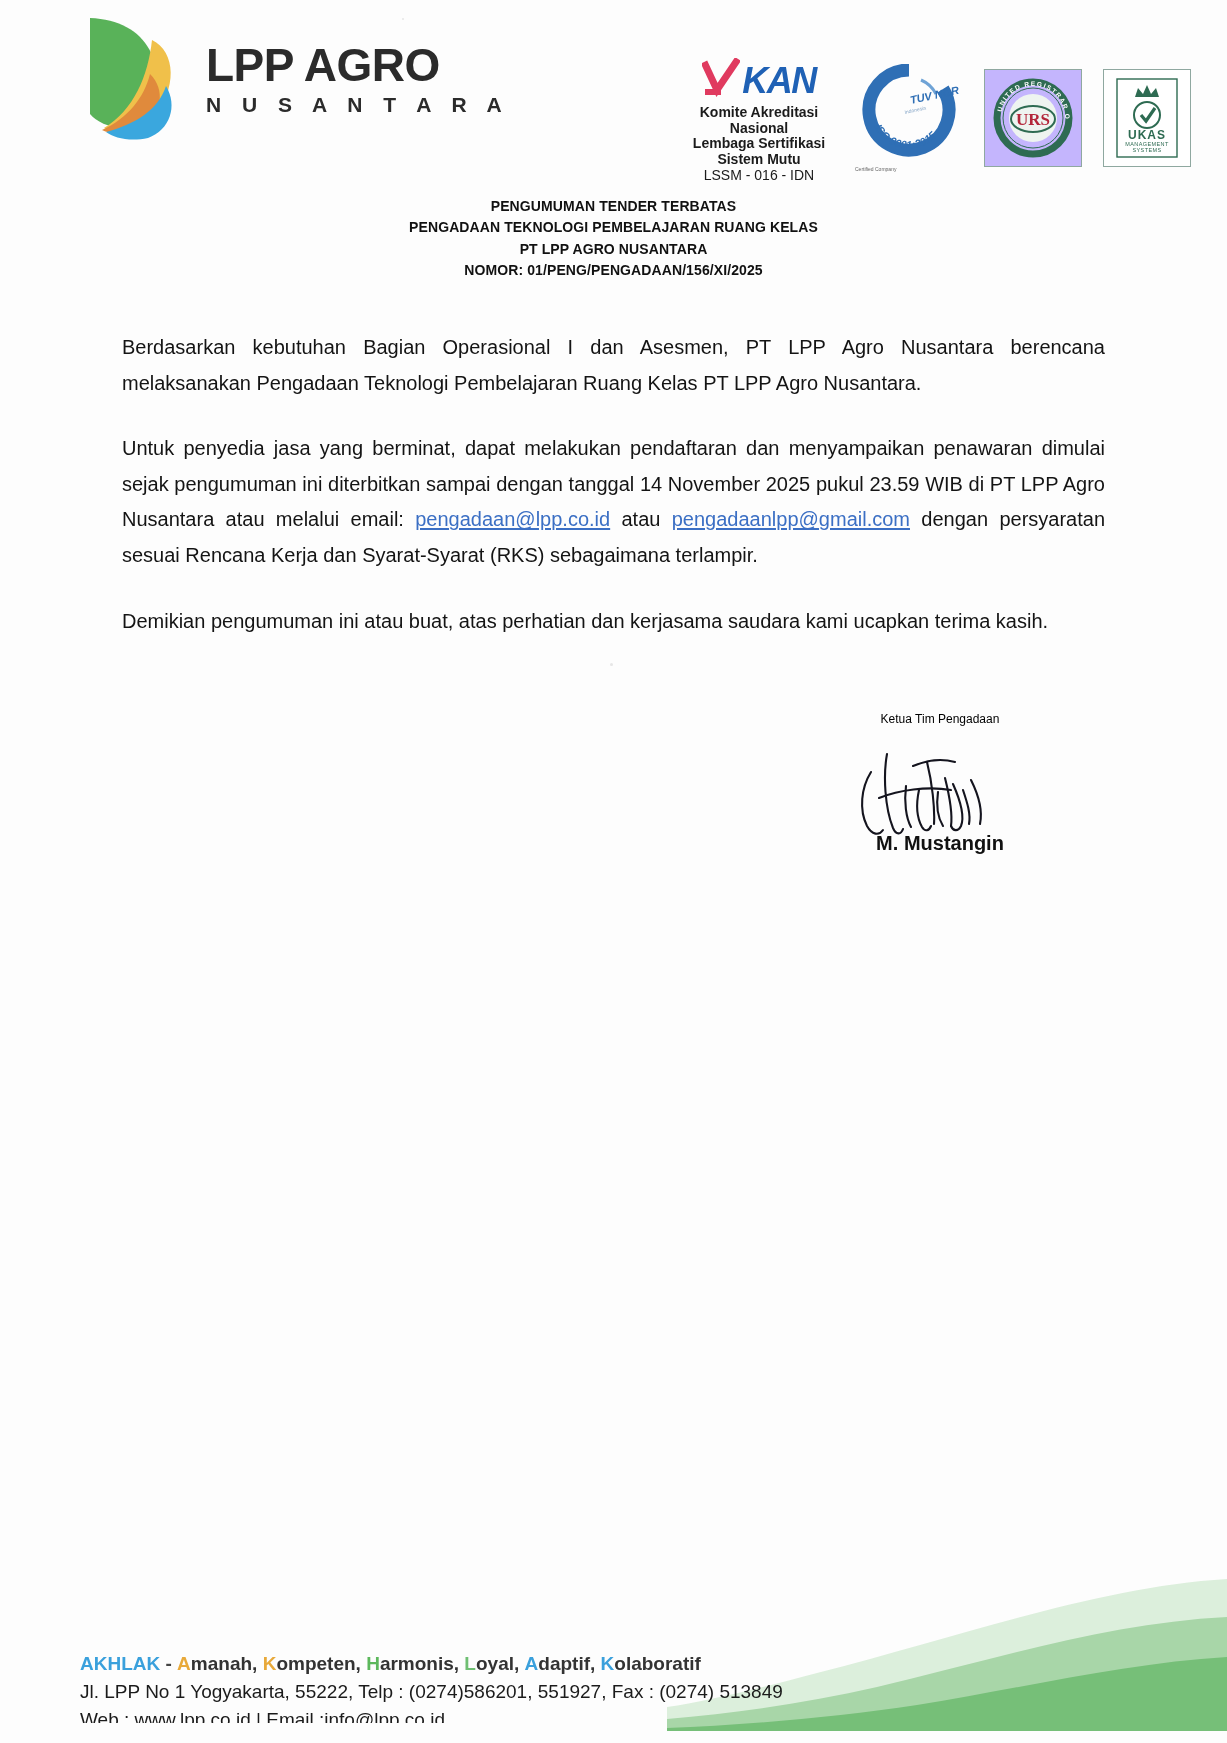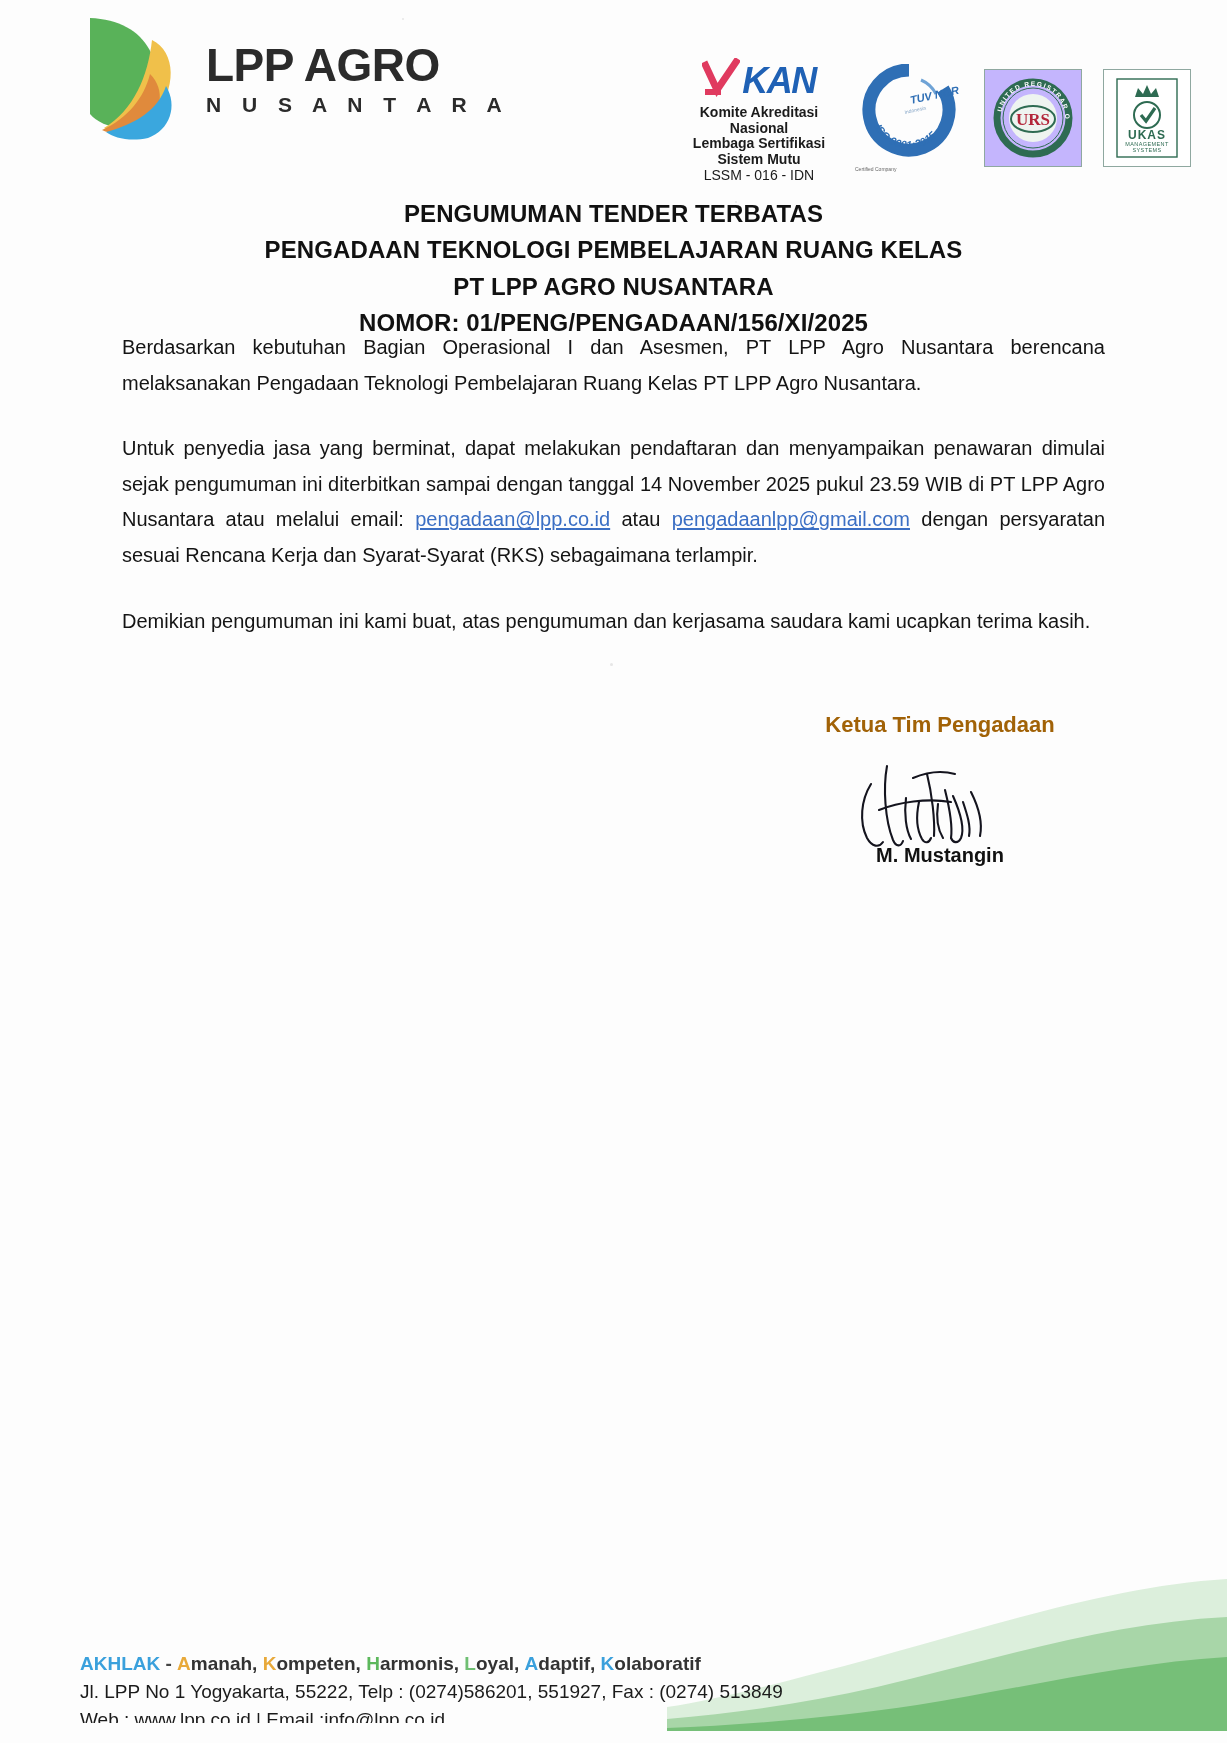--- a/index.html
+++ b/index.html
@@ -136,21 +136,21 @@
 
   
   .doc-title {
     position: absolute;
     left: 0;
     right: 0;
     top: 196px;
     text-align: center;
   }
   .doc-title div {
-    font-size: 24px;
+    font-size: 14px;
     font-weight: 700;
     letter-spacing: 0.1px;
     line-height: 1.52;
     color: #111;
   }
 
   
   .body-copy {
     position: absolute;
     left: 122px;
@@ -174,23 +174,23 @@
 
   
   .sign-block {
     position: absolute;
     right: 122px;
     top: 712px;
     width: 330px;
     text-align: center;
   }
   .sign-role {
-    font-size: 22px;
-    font-weight: 700;
-    color: #a16207;
+    font-size: 12px;
+    font-weight: 400;
+    color: #000000;
   }
   .sign-image {
     height: 112px;
     position: relative;
     margin-top: 6px;
   }
   .sign-name {
     font-size: 20px;
     font-weight: 700;
     color: #111;
@@ -344,21 +344,21 @@
     <div>PENGADAAN TEKNOLOGI PEMBELAJARAN RUANG KELAS</div>
     <div>PT LPP AGRO NUSANTARA</div>
     <div>NOMOR: 01/PENG/PENGADAAN/156/XI/2025</div>
   </div>
 
   <div class="body-copy">
     <p class="para">Berdasarkan kebutuhan Bagian Operasional I dan Asesmen, PT LPP Agro Nusantara berencana melaksanakan Pengadaan Teknologi Pembelajaran Ruang Kelas  PT LPP Agro Nusantara.</p>
 
     <p class="para"><span>Untuk penyedia jasa yang berminat, dapat melakukan pendaftaran dan menyampaikan penawaran dimulai sejak pengumuman ini diterbitkan sampai dengan tanggal 14 November 2025 pukul 23.59 WIB di PT LPP Agro Nusantara atau melalui email: </span><a class="mail" href="#">pengadaan@lpp.co.id</a><span> atau </span><a class="mail" href="#">pengadaanlpp@gmail.com</a><span> dengan persyaratan sesuai Rencana Kerja dan Syarat-Syarat (RKS) sebagaimana terlampir.</span></p>
 
-    <p class="para">Demikian pengumuman ini kami buat, atas pengumuman dan kerjasama saudara kami ucapkan terima kasih.</p>
+    <p class="para">Demikian pengumuman ini atau buat, atas perhatian dan kerjasama saudara kami ucapkan terima kasih.</p>
   </div>
 
   <div class="sign-block">
     <div class="sign-role">Ketua Tim Pengadaan</div>
     <div class="sign-image">
       <svg width="330" height="112" viewBox="0 0 330 112" aria-hidden="true">
         <g fill="none" stroke="#14141e" stroke-width="2.1" stroke-linecap="round">
           <path d="M96 40 C 86 56, 84 78, 92 94 C 97 103, 104 104, 108 98"></path>
           <path d="M112 22 C 108 44, 110 76, 118 96 C 121 103, 126 103, 128 97"></path>
           <path d="M131 54 C 129 70, 131 86, 136 95"></path>

